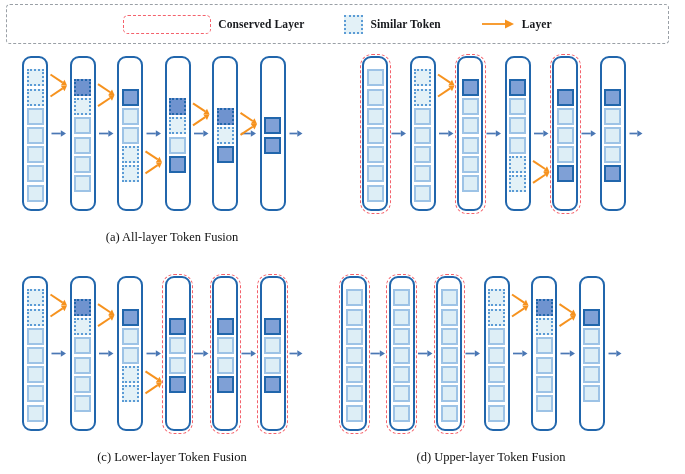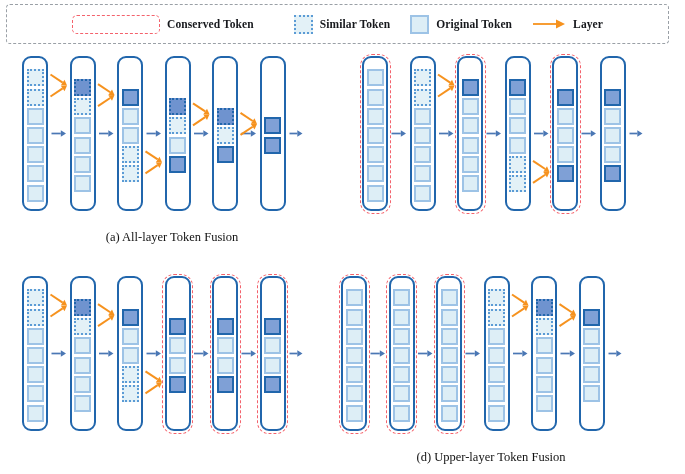--- a/index.html
+++ b/index.html
@@ -86,33 +86,29 @@
 
   
   .arrows{position:absolute;left:0;top:0;width:100%;height:100%;pointer-events:none;}
 </style>
 </head>
 <body>
 
 <div id="legend">
   <div class="leg-item">
     <span class="sw-conserved"></span>
-    <span class="leg-label">Conserved Token</span>
+    <span class="leg-label">Conserved Layer</span>
   </div>
   <span class="leg-gap"></span>
   <span class="leg-gap"></span>
   <div class="leg-item">
     <span class="sw-similar"></span>
     <span class="leg-label">Similar Token</span>
   </div>
   <span class="leg-gap"></span>
-  <div class="leg-item">
-    <span class="sw-original"></span>
-    <span class="leg-label">Original Token</span>
-  </div>
   <span class="leg-gap"></span>
   <div class="leg-item">
     <span class="sw-arrow">
       <svg width="34" height="12" viewBox="0 0 34 12">
         <line x1="1" y1="6" x2="24" y2="6" stroke="#f6921e" stroke-width="1.8"></line>
         <polygon points="24,1.5 33,6 24,10.5" fill="#f6921e"></polygon>
       </svg>
     </span>
     <span class="leg-label">Layer</span>
   </div>
@@ -446,20 +442,21 @@
         <g>
           <line x1="137.5" y1="99.3" x2="149.67333846944322" y2="107.41555897962881" stroke="#f6921e" stroke-width="2"></line>
           <polygon points="147.84282782189996,110.1613249509437 154,110.3 151.5038491169865,104.66979300831393" fill="#f6921e"></polygon>
         </g>
         <g>
           <line x1="137.5" y1="121.3" x2="149.67333846944322" y2="113.18444102037118" stroke="#f6921e" stroke-width="2"></line>
           <polygon points="151.5038491169865,115.93020699168606 154,110.3 147.84282782189996,110.4386750490563" fill="#f6921e"></polygon>
         </g>
       </svg>
     </div>
+    <div class="caption" style="top: 178px;">(c) Lower-layer Token Fusion</div>
   </div>
 <div class="panel" id="panel-d" style="left: 327px; top: 272px; width: 328px;">
     <div class="panel-body">
       <div class="col conserved" style="left: 14px; top: 4px; width: 26px; height: 155px;">
         <div class="tokstack" style="top: 11.4px; gap: 2.2px;">
           <div class="tok original" style="width: 17px; height: 17px;"></div>
           <div class="tok original" style="width: 17px; height: 17px;"></div>
           <div class="tok original" style="width: 17px; height: 17px;"></div>
           <div class="tok original" style="width: 17px; height: 17px;"></div>
           <div class="tok original" style="width: 17px; height: 17px;"></div>

